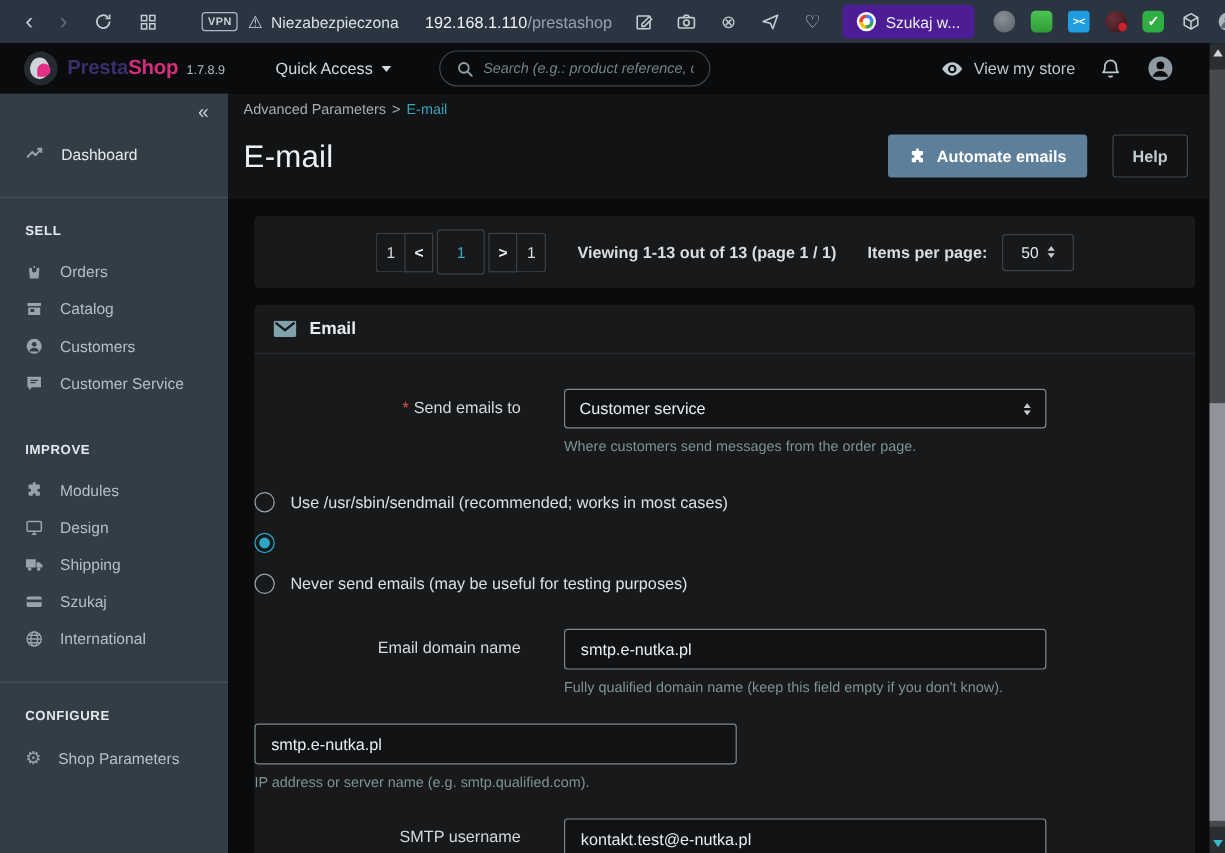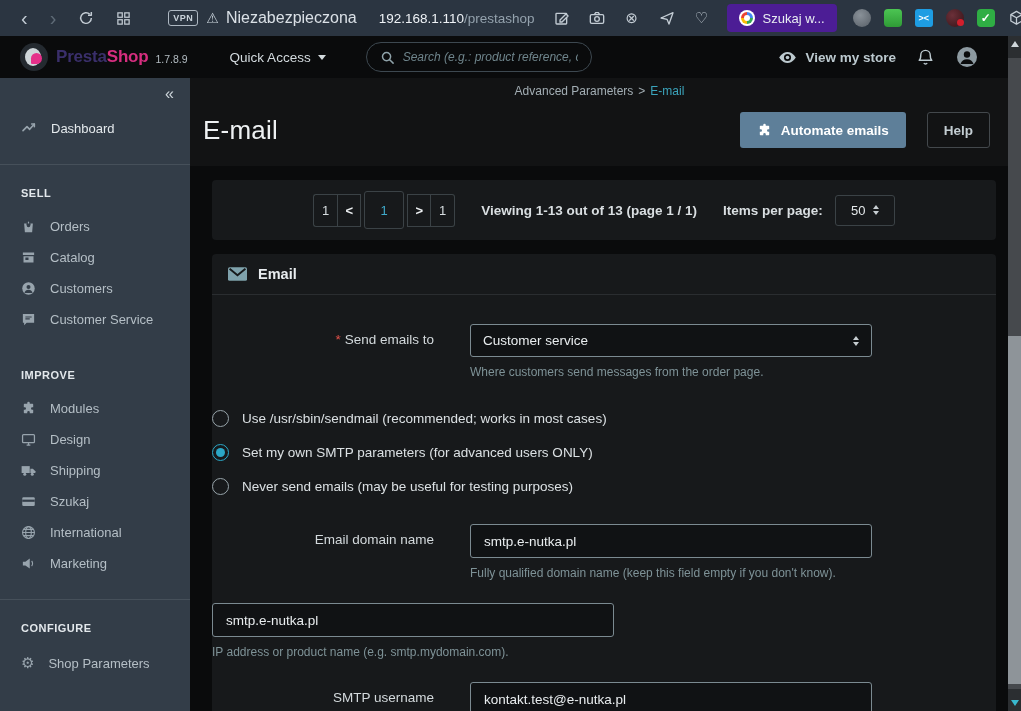--- a/index.html
+++ b/index.html
@@ -9,21 +9,21 @@
 
   
   .browser-bar { position:absolute; top:0; left:0; width:1021px; height:36px;
     background:#2b3541; display:flex; align-items:center; padding:0 10px; color:#c3ccd4; }
   .nav-btn { font-size:20px; line-height:1; padding:0 11px; color:#c3ccd4; cursor:default; }
   .nav-btn.dim { color:#5f6b77; }
   .bar-sep { width:1px; height:20px; background:#3d4854; margin:0 8px; }
   .vpn-badge { border:1px solid #aeb8c2; border-radius:3px; font-size:9px; font-weight:700;
     padding:2px 4px; color:#c9d2da; margin:0 8px 0 10px; letter-spacing:.5px; }
   .warn { font-size:14px; margin-right:7px; color:#c9d2da; }
-  .sec-text { font-size:16px; color:#dae0e6; }
+  .sec-text { font-size:13px; color:#dae0e6; }
   .url { margin-left:22px; font-size:13.5px; white-space:nowrap; }
   .url .host { color:#eef2f6; }
   .url .path { color:#94a2ad; }
   .bar-icons { display:flex; align-items:center; gap:9px; margin-left:14px; }
   .bar-icons .ic { width:26px; height:26px; display:flex; align-items:center; justify-content:center;
     color:#c3ccd4; font-size:15px; }
   .search-tab { background:#4c1d95; border-radius:4px; height:28px; display:flex; align-items:center;
     gap:8px; padding:0 12px; margin-left:12px; color:#e8edf2; font-size:13px; white-space:nowrap; }
   .g-icon { width:16px; height:16px; border-radius:50%; background:#fff; position:relative;
     display:flex; align-items:center; justify-content:center; }
@@ -53,37 +53,37 @@
   .brand .b2 { color:#d62e7f; }
   .version { margin-left:7px; font-size:10.5px; color:#b3bcc2; align-self:center; padding-top:4px; }
   .quick-access { margin-left:42px; display:flex; align-items:center; gap:7px; color:#d3dade; font-size:13.5px; }
   .caret-down { width:0; height:0; border-left:4px solid transparent; border-right:4px solid transparent;
     border-top:5px solid #d3dade; }
   .hdr-search { margin-left:40px; width:226px; height:30px; border:1px solid #3d4850; border-radius:16px;
     display:flex; align-items:center; padding:0 13px; gap:8px; }
   .hdr-search input { flex:1; min-width:0; background:transparent; border:none; outline:none;
     color:#c8d2d6; font-size:12px; font-style:italic; font-family:"Liberation Sans", sans-serif; }
   .hdr-search input::placeholder { color:#6f858c; }
-  .hdr-right { margin-left:auto; display:flex; align-items:center; gap:20px; padding-right:12px;font-weight:bold; }
+  .hdr-right { margin-left:auto; display:flex; align-items:center; gap:20px; padding-right:12px; }
   .view-store { display:flex; align-items:center; gap:8px; color:#bcc9cf; font-size:13.5px; }
 
   
   .sidebar { position:absolute; left:0; top:78px; width:190px; height:633px; background:#333d48; overflow:hidden; }
   .collapse-btn { position:absolute; top:7px; right:18px; color:#cdd5da; font-size:16px; letter-spacing:-2px; }
   .side-item { display:flex; align-items:center; gap:14px; padding:8px 14px 8px 21px;
     color:#b5bfc6; font-size:13px; position:relative; }
   .side-item .sicon { color:#98a4ad; flex:none; }
   .side-dashboard { margin-top:34px; color:#e4e9ec; }
   .side-divider { border-top:1px solid #46505a; margin-top:20px; }
   .section-title { padding:22px 21px 12px; color:#e3e8ec; font-weight:700; font-size:11px; letter-spacing:.5px; }
 
   
   .content { position:absolute; left:190px; top:78px; width:818px; height:633px; background:#0a0b0c; overflow:hidden; }
   .page-head { background:#121314; padding:6px 12px 18px 13px; }
-  .breadcrumb { font-size:12px; margin-bottom:14px;text-align:center; }
+  .breadcrumb { font-size:12px; margin-bottom:14px; }
   .breadcrumb .bc-parent, .breadcrumb .bc-sep { color:#a3aeb4; }
   .breadcrumb .bc-sep { margin:0 5px; }
   .breadcrumb .bc-current { color:#3ba4bc; }
   .title-row { display:flex; align-items:center; }
   .page-title { font-size:26px; font-weight:500; color:#eef1f3; letter-spacing:.2px; }
   .btn-automate { margin-left:auto; background:#5e7f99; color:#fff; font-weight:700; font-size:13.5px;
     padding:0 17px; height:36px; border-radius:3px; border:none; display:flex; align-items:center; gap:9px;
     font-family:"Liberation Sans", sans-serif; }
   .btn-help { margin-left:21px; margin-right:6px; background:transparent; border:1px solid #43484c;
     color:#c3cdd2; font-weight:700; font-size:13.5px; padding:0 16px; height:36px; border-radius:3px;
@@ -354,29 +354,20 @@
   <div class="side-item">
     <span class="sicon">
       <svg width="15" height="15" viewBox="0 0 24 24" fill="none" stroke="currentColor" stroke-width="1.8">
           <circle cx="12" cy="12" r="9.5"></circle>
           <ellipse cx="12" cy="12" rx="4.5" ry="9.5"></ellipse>
           <path d="M2.5 12h19M4 7h16M4 17h16"></path>
         </svg>
     </span>
     <span>International</span>
   </div>
-  <div class="side-item">
-    <span class="sicon">
-      <svg width="15" height="15" viewBox="0 0 24 24" fill="currentColor">
-          <path d="M3 9v6h4l7 5V4L7 9H3z"></path>
-          <path d="M17 8c2 2 2 6 0 8" stroke="currentColor" stroke-width="1.8" fill="none"></path>
-        </svg>
-    </span>
-    <span>Marketing</span>
-  </div>
 
   <div class="side-divider"></div>
   <div class="section-title">CONFIGURE</div>
   <div class="side-item">
     <span class="sicon" style="font-size:15px">⚙</span>
     <span>Shop Parameters</span>
   </div>
 
 </div>
 
@@ -451,41 +442,40 @@
 
       <div class="form-row radio-block">
         <div class="flabel"></div>
         <div class="fcontrol" style="width:480px">
           <div class="radio-row">
             <span class="radio" data-checked="false"></span>
             <span class="radio-label">Use /usr/sbin/sendmail (recommended; works in most cases)</span>
           </div>
           <div class="radio-row">
             <span class="radio" data-checked="true"></span>
-            <span class="radio-label">Set my own SMTP parameters (for advanced users ONLY)</span>
           </div>
           <div class="radio-row" style="margin-bottom:0">
             <span class="radio" data-checked="false"></span>
             <span class="radio-label">Never send emails (may be useful for testing purposes)</span>
           </div>
         </div>
       </div>
 
       <div class="form-row">
         <div class="flabel">Email domain name</div>
         <div class="fcontrol">
           <input class="txt-input" type="text" value="smtp.e-nutka.pl" style="">
           <div class="hint">Fully qualified domain name (keep this field empty if you don't know).</div>
         </div>
       </div>
 
       <div class="form-row">
         <div class="fcontrol">
           <input class="txt-input" type="text" value="smtp.e-nutka.pl" style="">
-          <div class="hint">IP address or product name (e.g. smtp.mydomain.com).</div>
+          <div class="hint">IP address or server name (e.g. smtp.qualified.com).</div>
         </div>
       </div>
 
       <div class="form-row">
         <div class="flabel">SMTP username</div>
         <div class="fcontrol">
           <input class="txt-input" type="text" value="kontakt.test@e-nutka.pl" style="">
           
         </div>
       </div>

